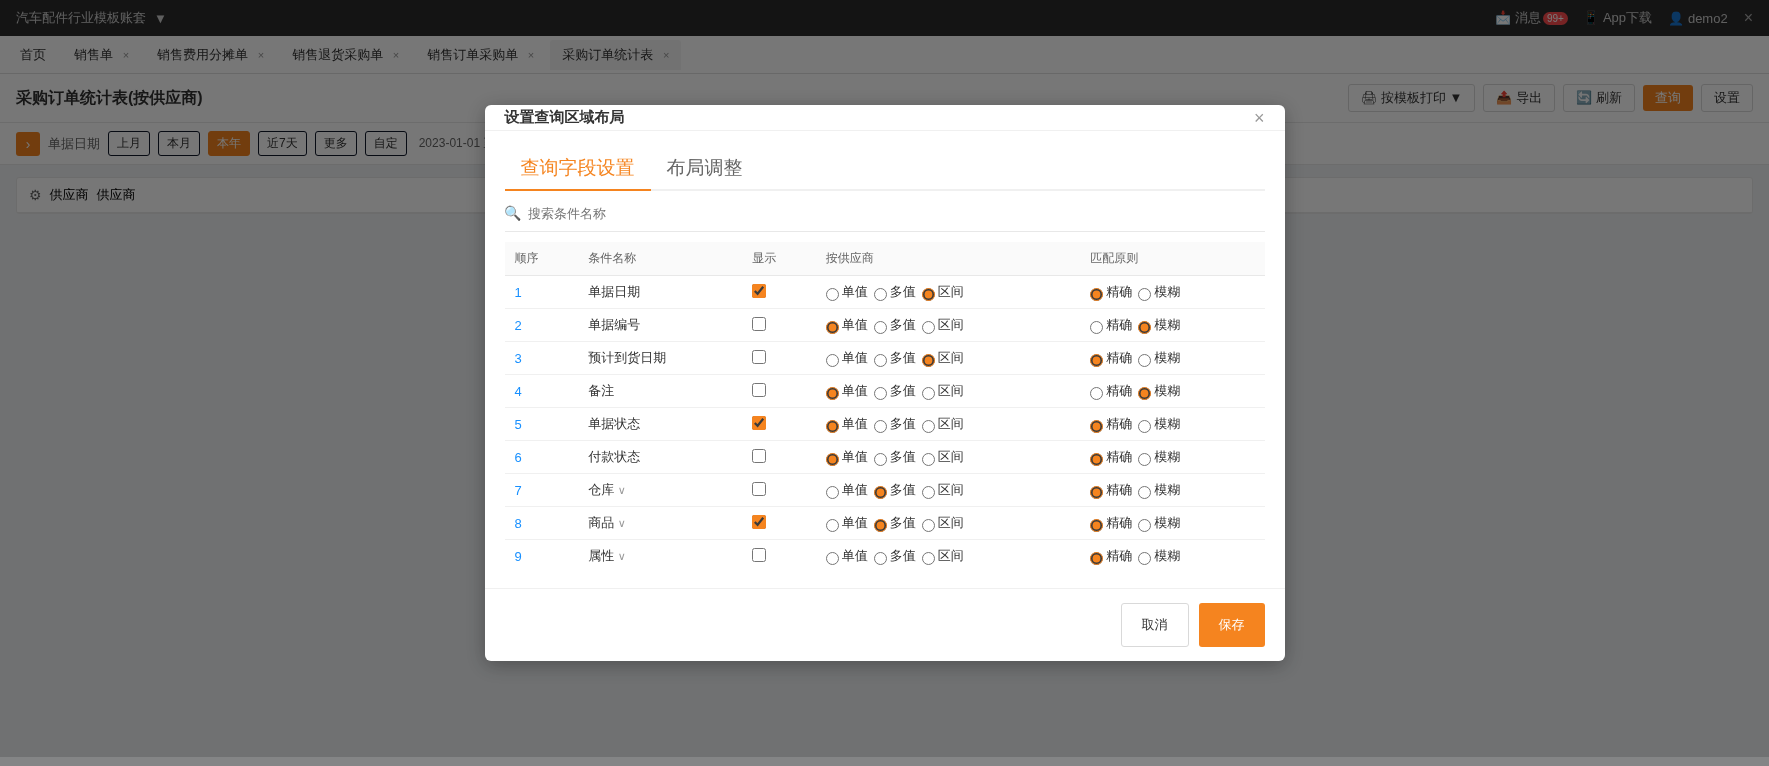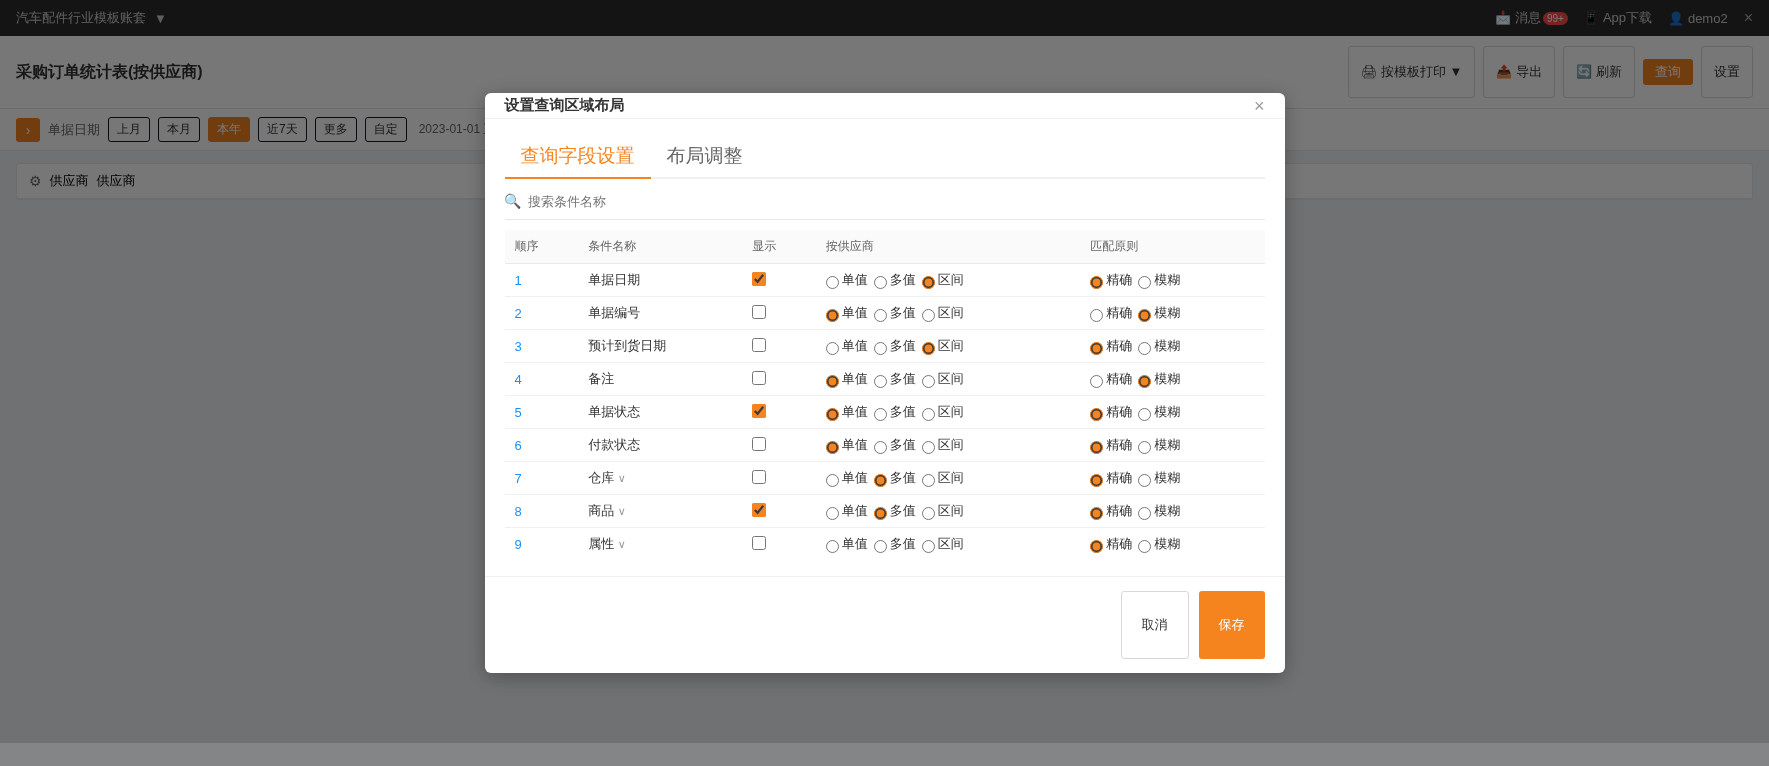--- a/index.html
+++ b/index.html
@@ -53,21 +53,21 @@
       padding: 10px 16px;
       display: flex;
       align-items: center;
       justify-content: space-between;
       border-bottom: 1px solid #e8e8e8;
     }
     .page-title { font-size: 16px; font-weight: bold; color: #333; }
     .page-actions { display: flex; align-items: center; gap: 8px; }
     .btn-outline {
       border: 1px solid #d9d9d9; background: #fff; color: #333;
-      padding: 16px 12px; border-radius: 3px; cursor: pointer; font-size: 13px;
+      padding: 4px 12px; border-radius: 3px; cursor: pointer; font-size: 13px;
     }
     .btn-primary {
       background: #f5841f; color: #fff; border: none;
       padding: 4px 12px; border-radius: 3px; cursor: pointer; font-size: 13px;
     }
 
     
     .filter-bar {
       background: #fff;
       padding: 8px 16px;
@@ -163,21 +163,21 @@
     .table-scroll { overflow-y: auto; max-height: 330px; }
 
     
     .radio-group { display: flex; align-items: center; gap: 6px; white-space: nowrap; }
     .radio-item { display: flex; align-items: flex-end; gap: 3px; cursor: pointer; }
     .radio-input { width: 13px; height: 13px; accent-color: #f5841f; cursor: pointer; }
 
     
     .btn-cancel {
       border: 1px solid #d9d9d9; background: #fff; color: #333;
-      padding: 24px 20px; border-radius: 3px; cursor: pointer; font-size: 13px;
+      padding: 12px 20px; border-radius: 3px; cursor: pointer; font-size: 13px;
     }
     .btn-save {
       background: #f5841f; color: #fff; border: none;
       padding: 6px 20px; border-radius: 3px; cursor: pointer; font-size: 13px;
     }
 
     
     .bg-page { filter: brightness(0.85); pointer-events: none; }
   </style>
 </head>
@@ -195,20 +195,28 @@
         📩 <span>消息</span><span class="badge">99+</span>
       </span>
       <span>
         📱 <span>App下载</span>
       </span>
       <span>👤 <span>demo2</span></span>
       <span class="close-x">×</span>
     </div>
   </div>
 
+  <div class="tab-bar">
+    <div class="tab-item">首页</div>
+    <div class="tab-item">销售单 <span class="tab-close">×</span></div>
+    <div class="tab-item">销售费用分摊单 <span class="tab-close">×</span></div>
+    <div class="tab-item">销售退货采购单 <span class="tab-close">×</span></div>
+    <div class="tab-item">销售订单采购单 <span class="tab-close">×</span></div>
+    <div class="tab-item active">采购订单统计表 <span class="tab-close">×</span></div>
+  </div>
 
   <div class="page-header">
     <div class="page-title">采购订单统计表(按供应商)</div>
     <div class="page-actions">
       <button class="btn-outline">🖨 <span>按模板打印</span> ▼</button>
       <button class="btn-outline">📤 <span>导出</span></button>
       <button class="btn-outline">🔄 <span>刷新</span></button>
       <button class="btn-primary">查询</button>
       <button class="btn-outline">设置</button>
     </div>

